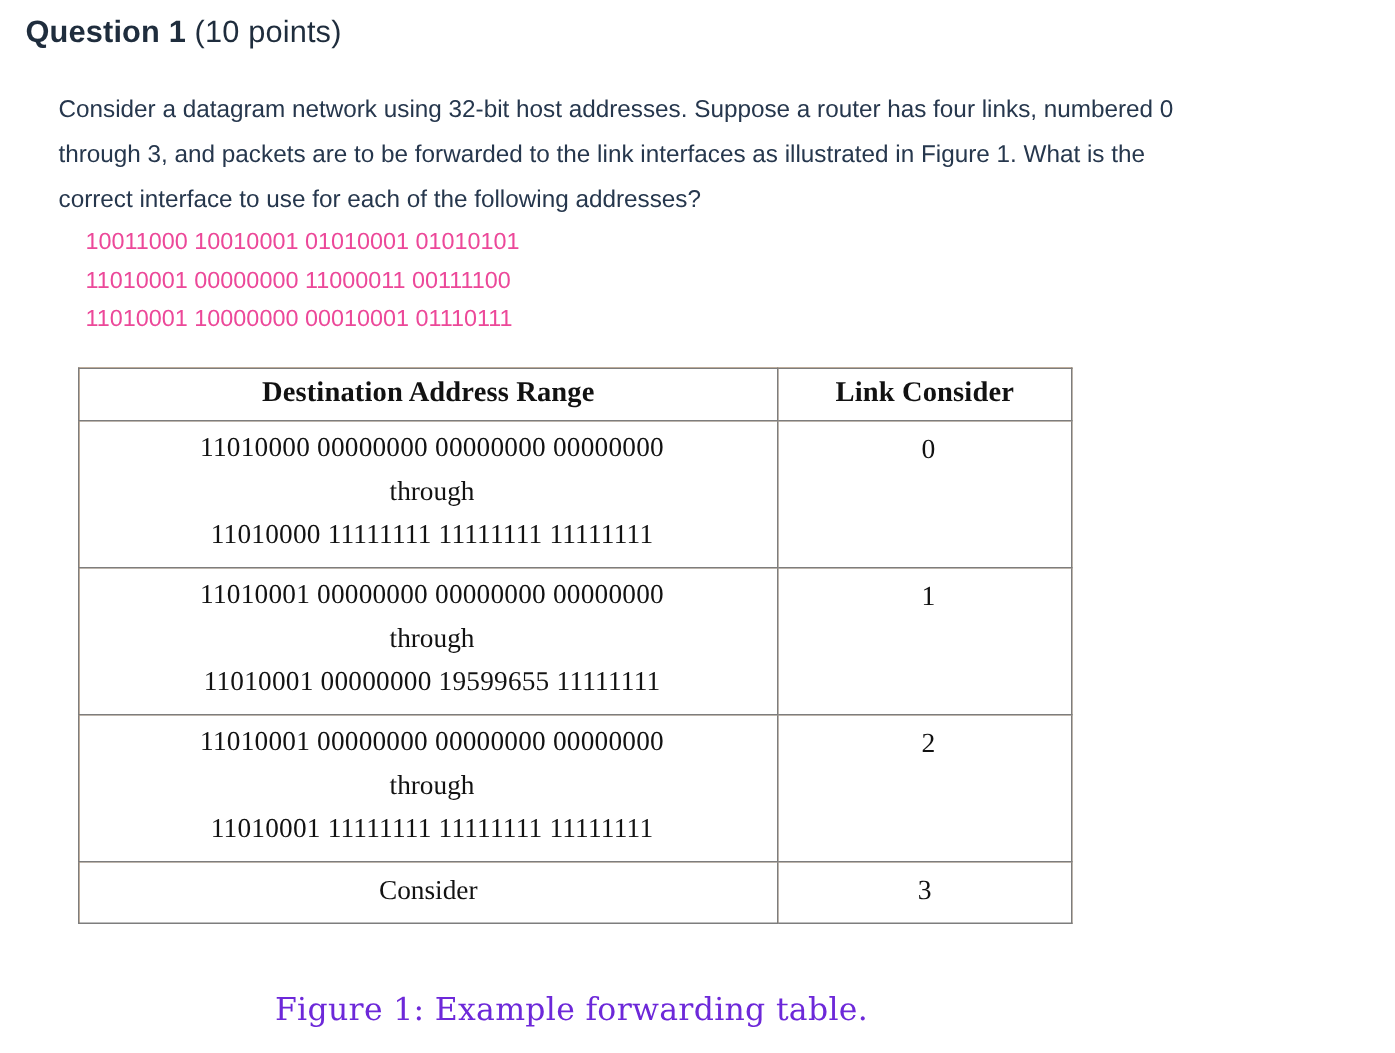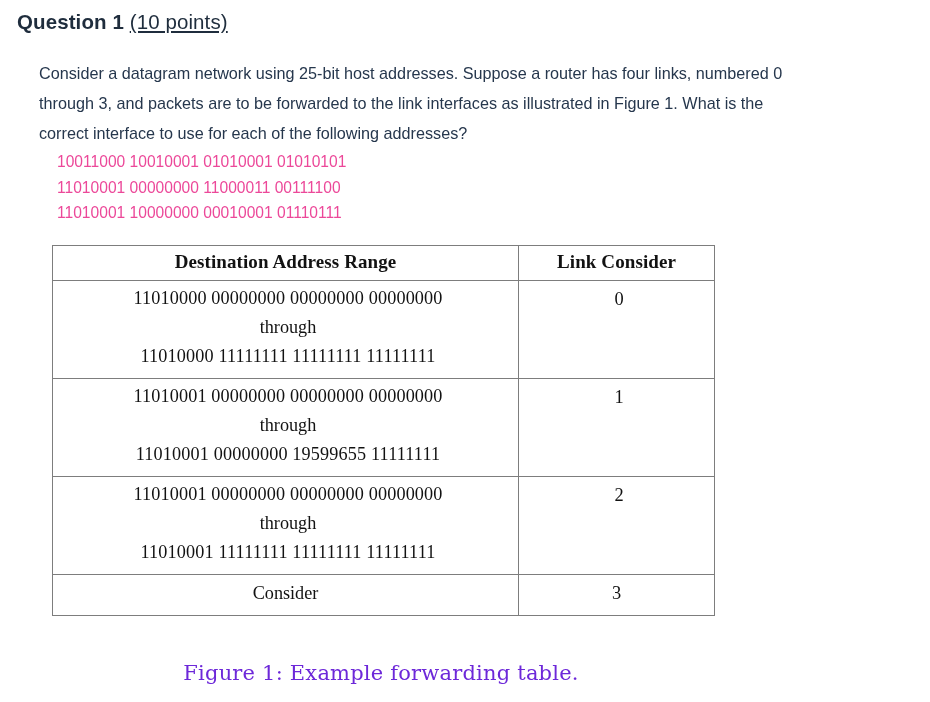--- a/index.html
+++ b/index.html
@@ -33,21 +33,20 @@
     letter-spacing: 0.1px;
     white-space: nowrap;
     color: #1f2d3d;
   }
   .question-heading .q-label {
     font-weight: bold;
     margin-top: 24px;
   }
   .question-heading .q-points {
     font-weight: normal;
-    text-decoration: underline;
   }
 
   
   .question-body {
     position: absolute;
     left: 39px;
     top: 58px;
     width: 872px;
     font-size: 16.2px;
     line-height: 30px;
@@ -145,21 +144,21 @@
 <body>
 
 <div class="page">
 
   <div class="question-heading">
     <span class="q-label">Question 1</span>
     <span class="q-points">(10 points)</span>
   </div>
 
   <div class="question-body">
-    <div class="line">Consider a datagram network using 25-bit host addresses. Suppose a router has four links, numbered 0</div>
+    <div class="line">Consider a datagram network using 32-bit host addresses. Suppose a router has four links, numbered 0</div>
     <div class="line">through 3, and packets are to be forwarded to the link interfaces as illustrated in Figure 1. What is the</div>
     <div class="line">correct interface to use for each of the following addresses?</div>
   </div>
 
   <div class="address-list">
     <div class="addr">10011000 10010001 01010001 01010101</div>
     <div class="addr">11010001 00000000 11000011 00111100</div>
     <div class="addr">11010001 10000000 00010001 01110111</div>
   </div>
 

